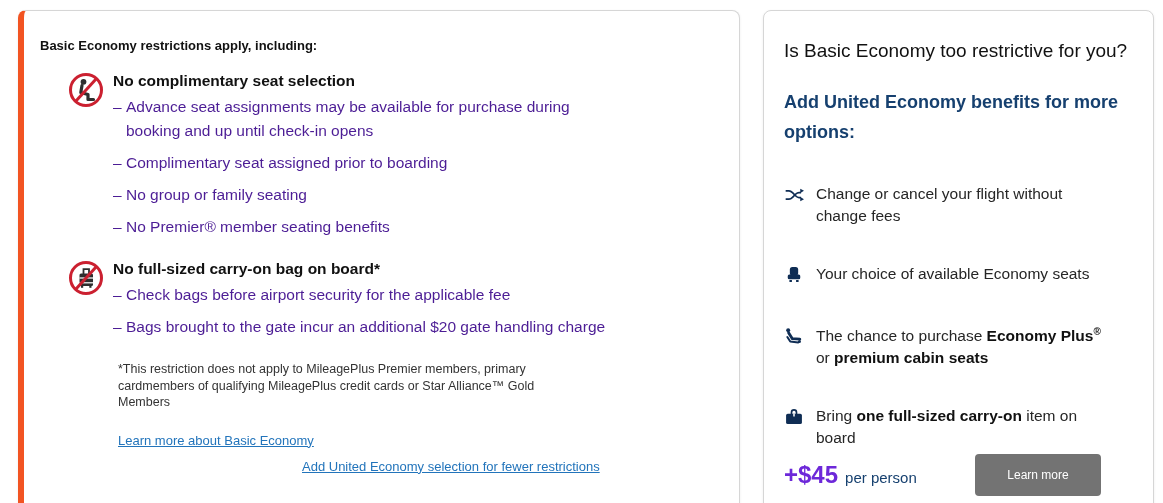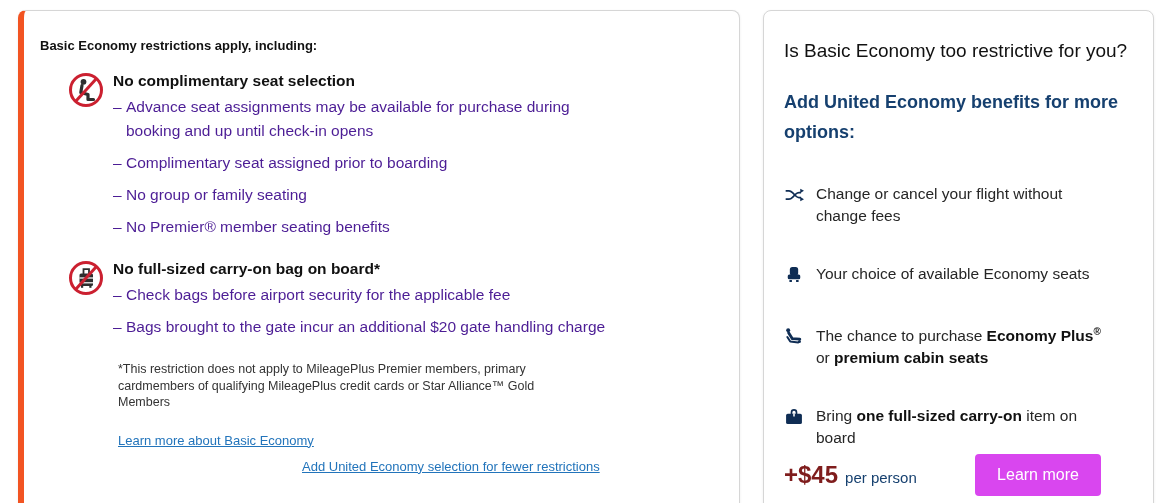--- a/index.html
+++ b/index.html
@@ -63,26 +63,26 @@
   .benefit{display:flex;margin-bottom:9px;margin-top:36px;}
   .b-icon{flex:0 0 20px;margin-top:2px;}
   .b-text{margin-left:12px;font-size:15.5px;line-height:22px;max-width:286px;color:#262626;}
   .b-text b{color:#111;}
   .b-text sup{font-size:10px;line-height:0;}
   .price-row{
     position:absolute;left:20px;right:0;top:440px;
     display:flex;align-items:center;height:48px;
   }
   .price-group{display:flex;align-items:baseline;}
-  .price-amount{font-size:24px;font-weight:700;color:#7f1d1d;}
+  .price-amount{font-size:24px;font-weight:700;color:#6d28d9;}
   .price-unit{font-size:15px;color:#16406F;margin-left:7px;}
   .learn-more-btn{
     margin-left:auto;margin-right:52px;
     width:126px;height:42px;border:none;border-radius:4px;
-    background:#d946ef;color:#fff;font-size:16px;
+    background:#737373;color:#fff;font-size:12px;
     font-family:"Liberation Sans", sans-serif;
     display:flex;align-items:center;justify-content:center;cursor:pointer;
   }
 </style>
 </head>
 <body>
 
 <div class="card card-left">
   <h2 class="left-title">Basic Economy restrictions apply, including:</h2>
 

